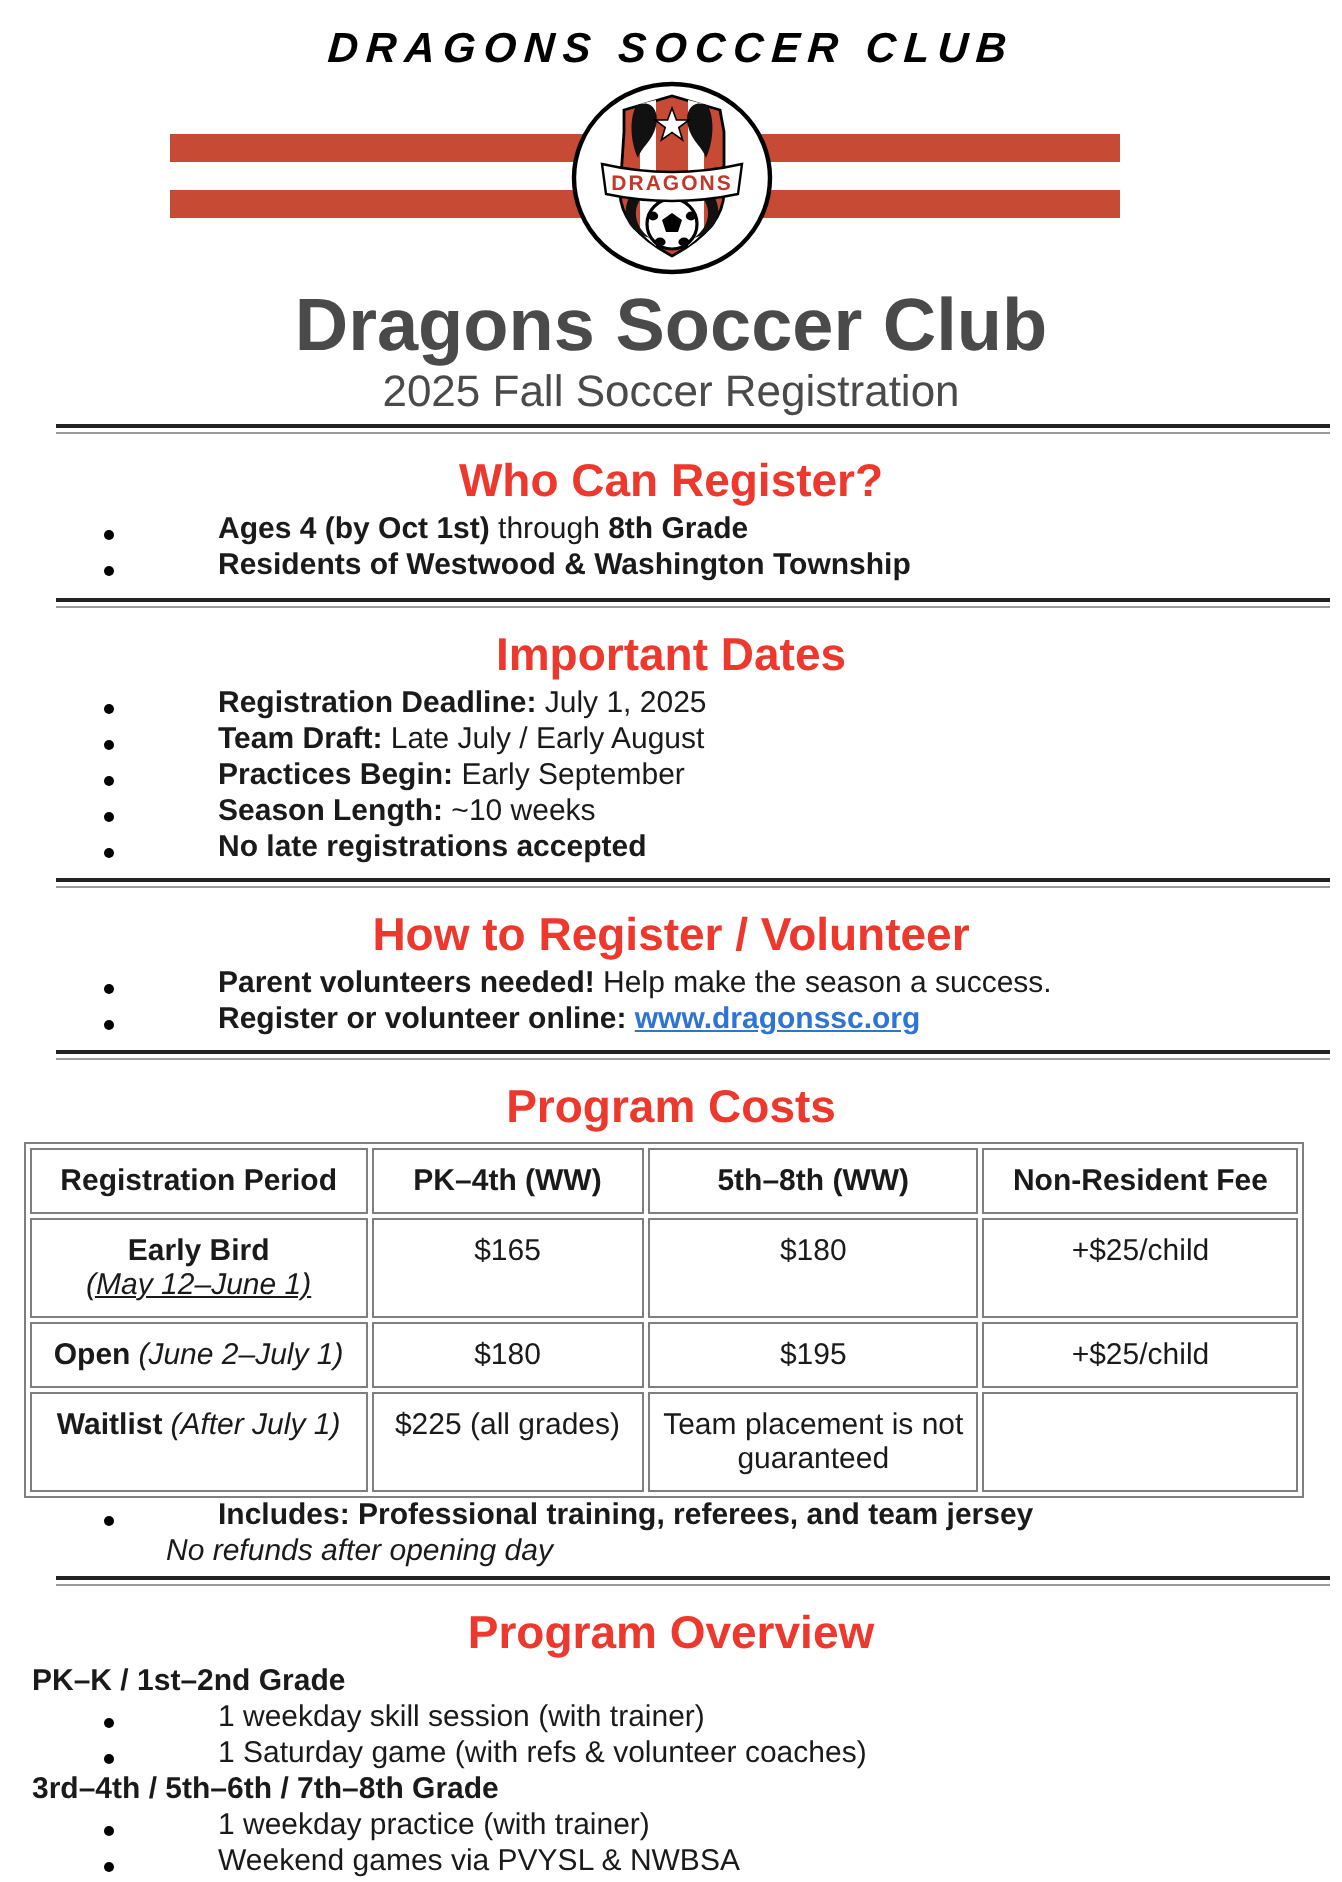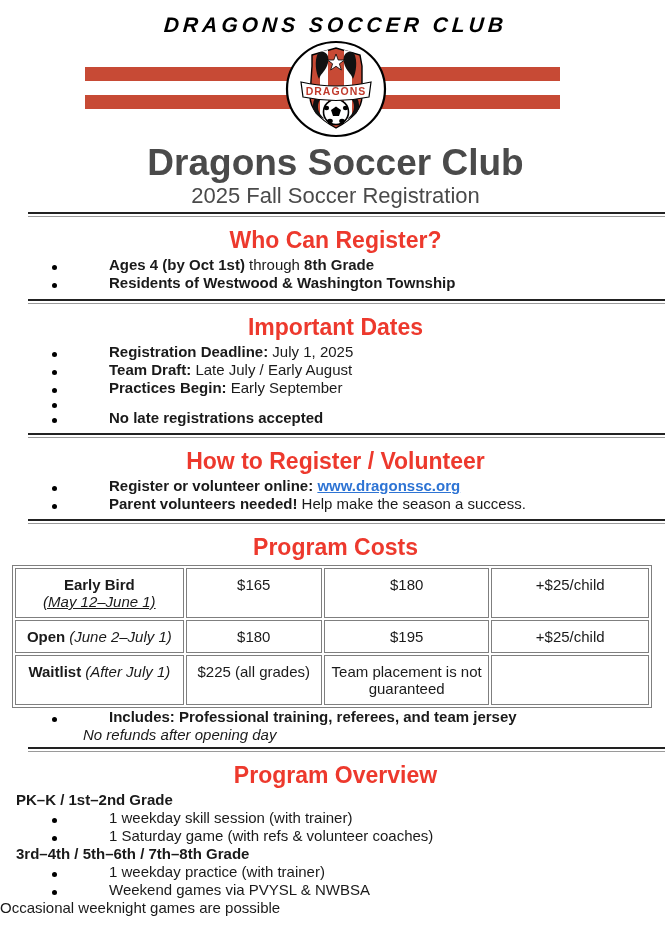--- a/index.html
+++ b/index.html
@@ -116,50 +116,57 @@
     <li>
         <span class="dot"></span>
       <span><span class="b">Team Draft:</span><span> Late July / Early August</span></span>
       </li>
     <li>
         <span class="dot"></span>
       <span><span class="b">Practices Begin:</span><span> Early September</span></span>
       </li>
     <li>
         <span class="dot"></span>
+      <span><span class="b">Season Length:</span><span> ~10 weeks</span></span>
       </li>
     <li>
         <span class="dot"></span>
       <span class="b">No late registrations accepted</span>
       </li>
   </ul>
   <div class="rule" style="margin-top:7px"></div>
 
   <div class="sec-head">How to Register / Volunteer</div>
   <ul class="blist">
     <li>
         <span class="dot"></span>
+      <span><span class="b">Parent volunteers needed!</span><span> Help make the season a success.</span></span>
+      </li>
+    <li>
+        <span class="dot"></span>
       <span><span class="b">Register or volunteer online: </span><a class="link" href="#">www.dragonssc.org</a></span>
-      </li>
-    <li>
-        <span class="dot"></span>
-      <span><span class="b">Parent volunteers needed!</span><span> Help make the season a success.</span></span>
       </li>
   </ul>
   <div class="rule" style="margin-top:7px"></div>
 
   <div class="sec-head">Program Costs</div>
   <table class="costs">
     <colgroup>
         <col class="c1">
         <col class="c2">
         <col class="c3">
         <col class="c4">
       </colgroup>
     <tbody>
+        <tr>
+      <th>Registration Period</th>
+      <th>PK–4th (WW)</th>
+      <th>5th–8th (WW)</th>
+      <th>Non-Resident Fee</th>
+    </tr>
     <tr>
       <td>
         <span class="b">Early Bird</span>
         <div class="cell-sub">(May 12–June 1)</div>
       </td>
       <td>$165</td>
       <td>$180</td>
       <td>+$25/child</td>
     </tr>
     <tr>

